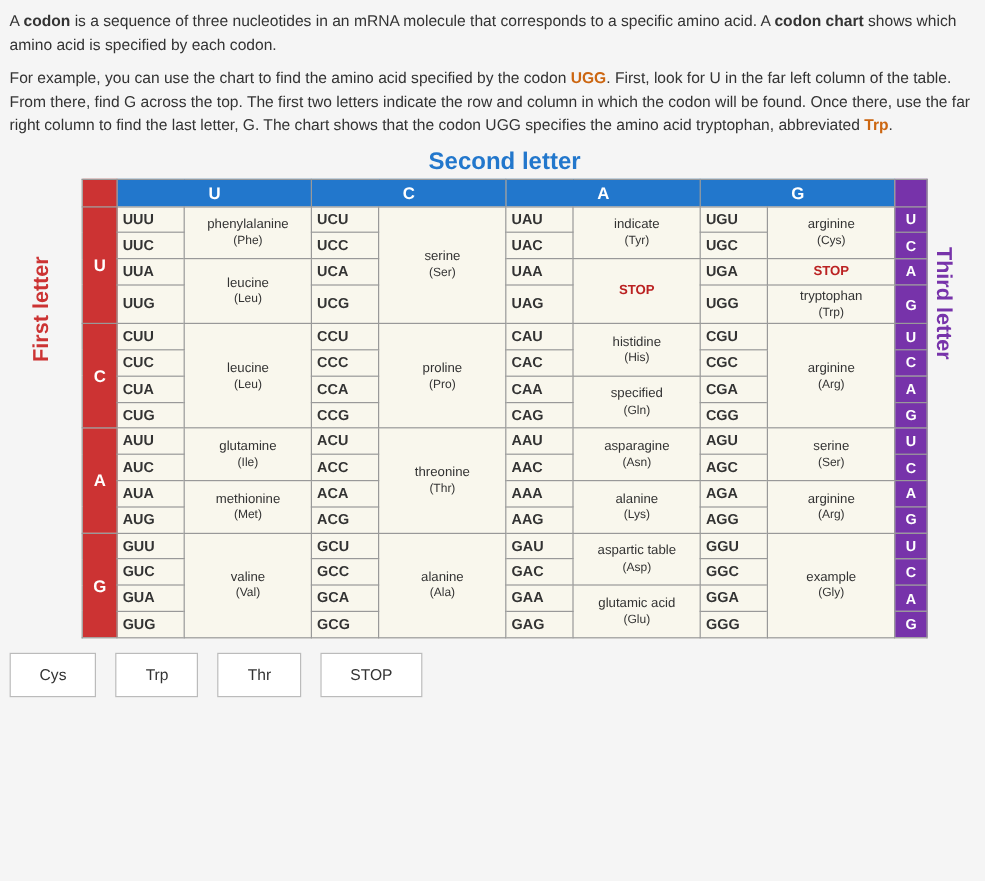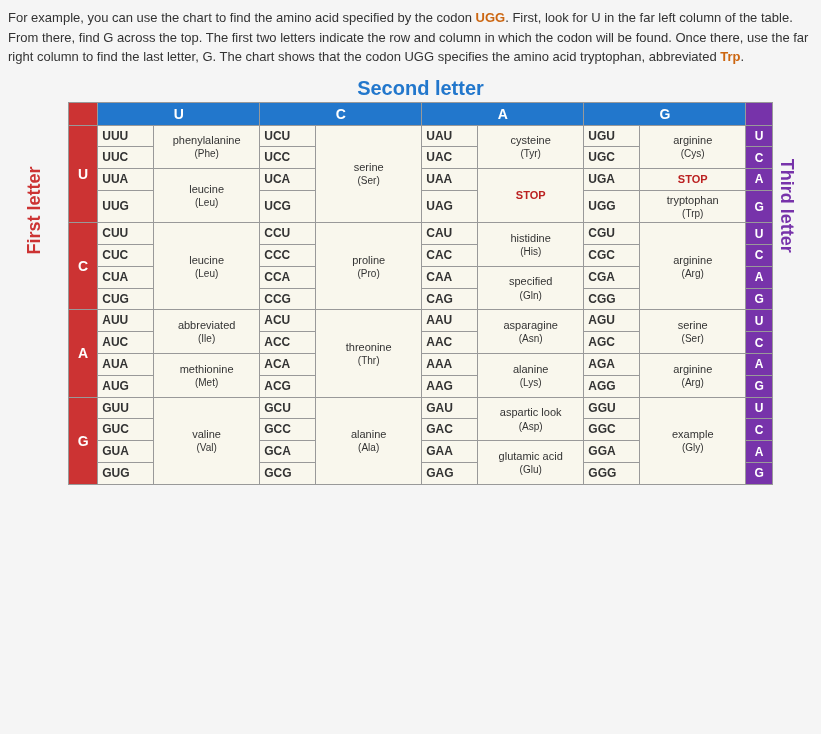--- a/index.html
+++ b/index.html
@@ -26,20 +26,23 @@
     .stop { color: #bb2222; font-weight: bold; }
     .question { margin-top: 12px; }
     .options { display: flex; gap: 16px; margin-top: 10px; }
     .option { border: 1px solid #bbb; padding: 10px 24px; background: #fff; cursor: pointer; }
   </style>
 </head>
 <body>
 
 <div class="intro">
   <p>
+    <span>A </span><span class="b">codon</span><span> is a sequence of three nucleotides in an mRNA molecule that corresponds to a specific amino acid. A </span><span class="b">codon chart</span><span> shows which amino acid is specified by each codon.</span>
+  </p>
+  <p>
     <span>For example, you can use the chart to find the amino acid specified by the codon </span><span class="codon-ugg">UGG</span><span>. First, look for U in the far left column of the table. From there, find G across the top. The first two letters indicate the row and column in which the codon will be found. Once there, use the far right column to find the last letter, G. The chart shows that the codon UGG specifies the amino acid tryptophan, abbreviated </span><span class="codon-trp">Trp</span><span>.</span>
   </p>
 </div>
 
 <div class="chart-wrap">
   <div class="second-title">Second letter</div>
   <div class="first-title">First letter</div>
   <div class="third-title">Third letter</div>
   <table>
     <thead>
@@ -60,21 +63,21 @@
             <div class="aa-name">phenylalanine</div>
             <div class="abbr">(Phe)</div>
           </td>
           <td class="codon-col codon-line">UCU</td>
           <td class="aa-col" rowspan="4">
             <div class="aa-name">serine</div>
             <div class="abbr">(Ser)</div>
           </td>
           <td class="codon-col codon-line">UAU</td>
           <td class="aa-col" rowspan="2">
-            <div class="aa-name">cysteine</div>
+            <div class="aa-name">indicate</div>
             <div class="abbr">(Tyr)</div>
           </td>
           <td class="codon-col codon-line">UGU</td>
           <td class="aa-col" rowspan="2">
             <div class="aa-name">arginine</div>
             <div class="abbr">(Cys)</div>
           </td>
           <td class="third">U</td>
         </tr>
         <tr>
@@ -158,21 +161,21 @@
           <td class="codon-col codon-line">CUG</td>
           <td class="codon-col codon-line">CCG</td>
           <td class="codon-col codon-line">CAG</td>
           <td class="codon-col codon-line">CGG</td>
           <td class="third">G</td>
         </tr>
         <tr>
           <th class="row-head" rowspan="4">A</th>
           <td class="codon-col codon-line">AUU</td>
           <td class="aa-col" rowspan="2">
-            <div class="aa-name">abbreviated</div>
+            <div class="aa-name">glutamine</div>
             <div class="abbr">(Ile)</div>
           </td>
           <td class="codon-col codon-line">ACU</td>
           <td class="aa-col" rowspan="4">
             <div class="aa-name">threonine</div>
             <div class="abbr">(Thr)</div>
           </td>
           <td class="codon-col codon-line">AAU</td>
           <td class="aa-col" rowspan="2">
             <div class="aa-name">asparagine</div>
@@ -225,21 +228,21 @@
             <div class="aa-name">valine</div>
             <div class="abbr">(Val)</div>
           </td>
           <td class="codon-col codon-line">GCU</td>
           <td class="aa-col" rowspan="4">
             <div class="aa-name">alanine</div>
             <div class="abbr">(Ala)</div>
           </td>
           <td class="codon-col codon-line">GAU</td>
           <td class="aa-col" rowspan="2">
-            <div class="aa-name">aspartic look</div>
+            <div class="aa-name">aspartic table</div>
             <div class="abbr">(Asp)</div>
           </td>
           <td class="codon-col codon-line">GGU</td>
           <td class="aa-col" rowspan="4">
             <div class="aa-name">example</div>
             <div class="abbr">(Gly)</div>
           </td>
           <td class="third">U</td>
         </tr>
         <tr>
@@ -265,13 +268,19 @@
           <td class="codon-col codon-line">GCG</td>
           <td class="codon-col codon-line">GAG</td>
           <td class="codon-col codon-line">GGG</td>
           <td class="third">G</td>
         </tr>
       </tbody>
   </table>
 </div>
 
 <div class="question">
+  <div class="options">
+    <div class="option">Cys</div>
+    <div class="option">Trp</div>
+    <div class="option">Thr</div>
+    <div class="option">STOP</div>
+  </div>
 </div>
 
 </body></html>

